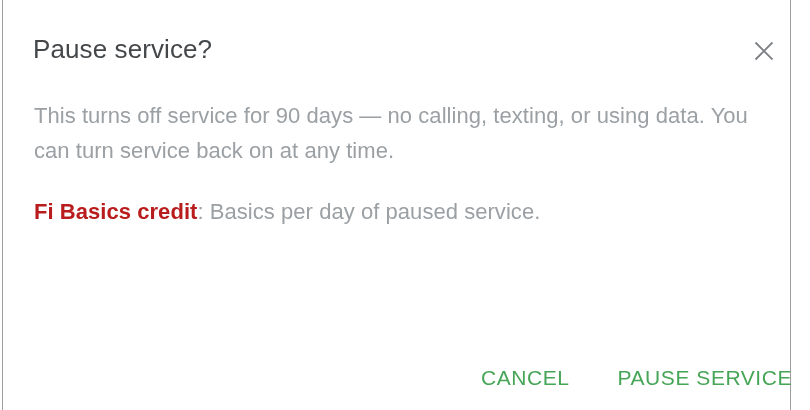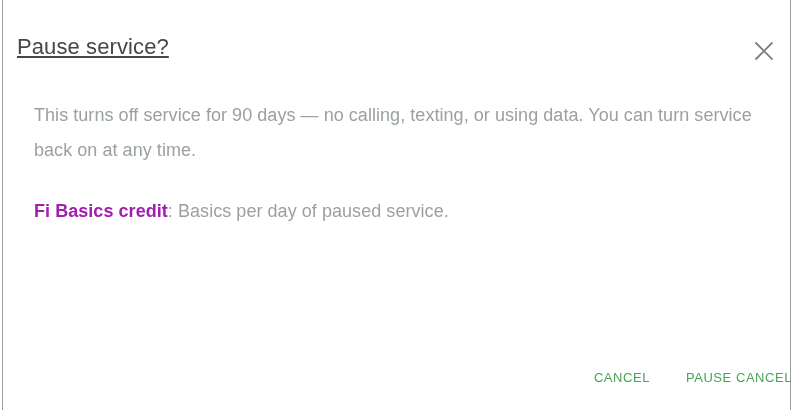--- a/index.html
+++ b/index.html
@@ -24,28 +24,27 @@
     height: 410px;
     background: #ffffff;
     border-left: 1px solid #9e9e9e;
     border-right: 1px solid #9e9e9e;
     box-sizing: border-box;
   }
 
   
   .dialog-title {
     position: absolute;
-    left: 14px;
+    left: 30px;
     top: 34px;
-    font-size: 22px;
+    font-size: 26px;
     font-weight: 400;
     color: #44474a;
     letter-spacing: 0.1px;
     white-space: nowrap;
-    text-decoration: underline;
   }
 
   .close-button {
     position: absolute;
     left: 740px;
     top: 30px;
     width: 42px;
     height: 42px;
     display: flex;
     align-items: center;
@@ -56,62 +55,62 @@
 
   
   .dialog-body {
     position: absolute;
     left: 31px;
     top: 98px;
     width: 730px;
   }
 
   .paragraph {
-    font-size: 18px;
+    font-size: 22px;
     font-weight: 400;
     color: #9ba0a4;
     line-height: 35px;
     letter-spacing: 0.05px;
     margin: 0;
   }
 
   .paragraph.lead {
     width: 722px;
   }
 
   .paragraph.fact {
     margin-top: 26px;
   }
 
   .paragraph .lead-in {
     font-weight: 700;
-    color: #a21caf;
+    color: #b91c1c;
   }
 
   
   .dialog-actions {
     position: absolute;
     left: 0;
     top: 356px;
     width: 789px;
     height: 44px;
     display: flex;
     align-items: center;
     justify-content: flex-end;
     padding-right: 0px;
     box-sizing: border-box;
   }
 
   .action-button {
     background: none;
     border: 0;
     padding: 0;
-    margin: 0 0 0 36px;
+    margin: 0 0 0 48px;
     font-family: "Liberation Sans", sans-serif;
-    font-size: 13px;
+    font-size: 21px;
     font-weight: 500;
     letter-spacing: 0.55px;
     color: #47a557;
     cursor: pointer;
     white-space: nowrap;
     line-height: 24px;
   }
   .action-button:last-child { margin-right: 0px; }
 </style>
 </head>
@@ -135,16 +134,16 @@
 
     <p class="paragraph fact">
       <span class="lead-in">Fi Basics credit</span><span>: Basics per day of paused service.</span>
     </p>
 
 
   </div>
 
   <div class="dialog-actions">
     <button class="action-button">CANCEL</button>
-    <button class="action-button">PAUSE CANCEL</button>
+    <button class="action-button">PAUSE SERVICE</button>
   </div>
 
 </div>
 
 </body></html>

